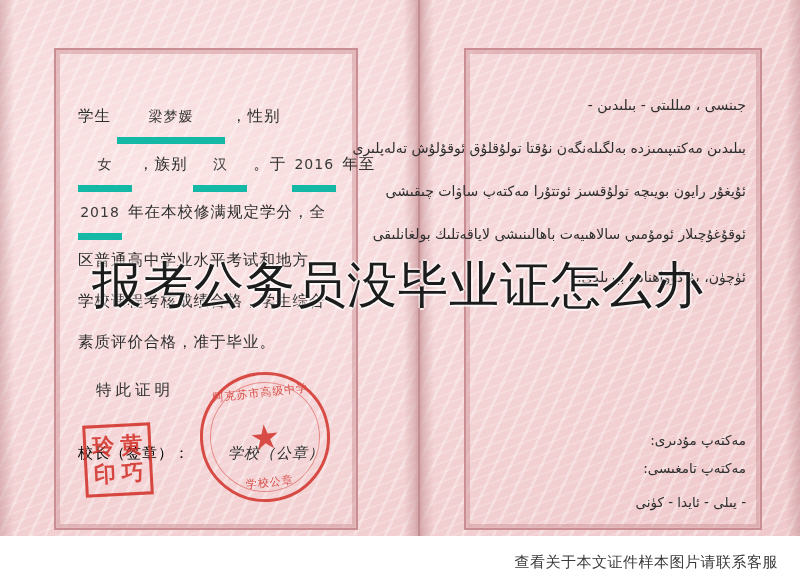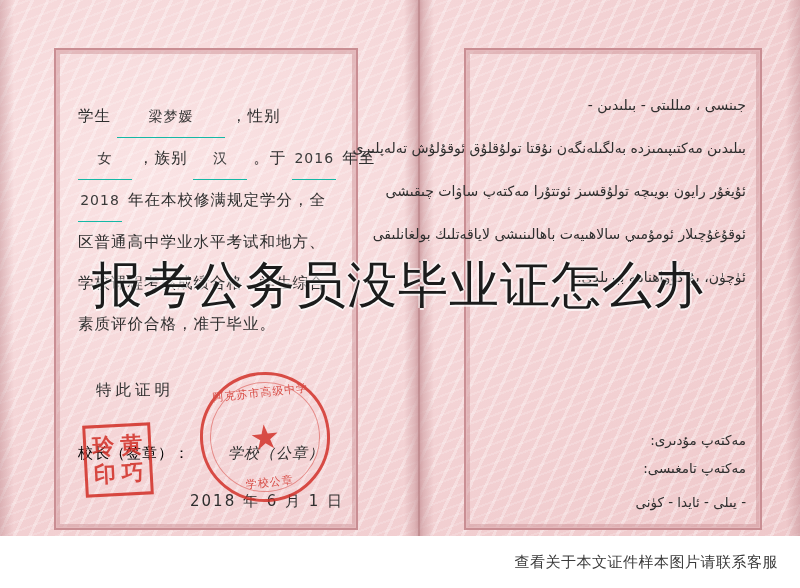--- a/index.html
+++ b/index.html
@@ -96,21 +96,21 @@
     width: 258px;
     color: #2e2e2e;
     font-size: 15.5px;
     line-height: 41px;
     letter-spacing: 1px;
     font-family: "DejaVu Sans", "Liberation Sans", sans-serif;
   }
   .cn-line { white-space: nowrap; }
   .blank {
     display: inline-block;
-    border-bottom: 1px solid #14b8a6;
+    border-bottom: 7px solid #14b8a6;
     text-align: center;
     vertical-align: baseline;
     font-size: 14px;
     color: #3a3a3a;
   }
   .b-name { width: 108px; }
   .b-nation { width: 54px; }
   .b-year1 { width: 44px; }
   .b-year2 { width: 44px; }
 
@@ -320,21 +320,20 @@
       <span>年在本校修满规定学分，全</span>
     </div>
     <div class="cn-line">区普通高中学业水平考试和地方、</div>
     <div class="cn-line">学校课程考核成绩合格，学生综合</div>
     <div class="cn-line">素质评价合格，准于毕业。</div>
   </div>
 
   <div class="cn-special">特此证明</div>
   <div class="cn-principal">校长（签章）：</div>
   <div class="cn-school">学校（公章）</div>
-  <div class="cn-date">2018 年 6 月 1 日</div>
 
   <div class="seal-square">
     <span>玲</span>
     <span>黄</span>
     <span>印</span>
     <span>巧</span>
   </div>
 
   <div class="seal-round">
     <div class="inner-ring"></div>

